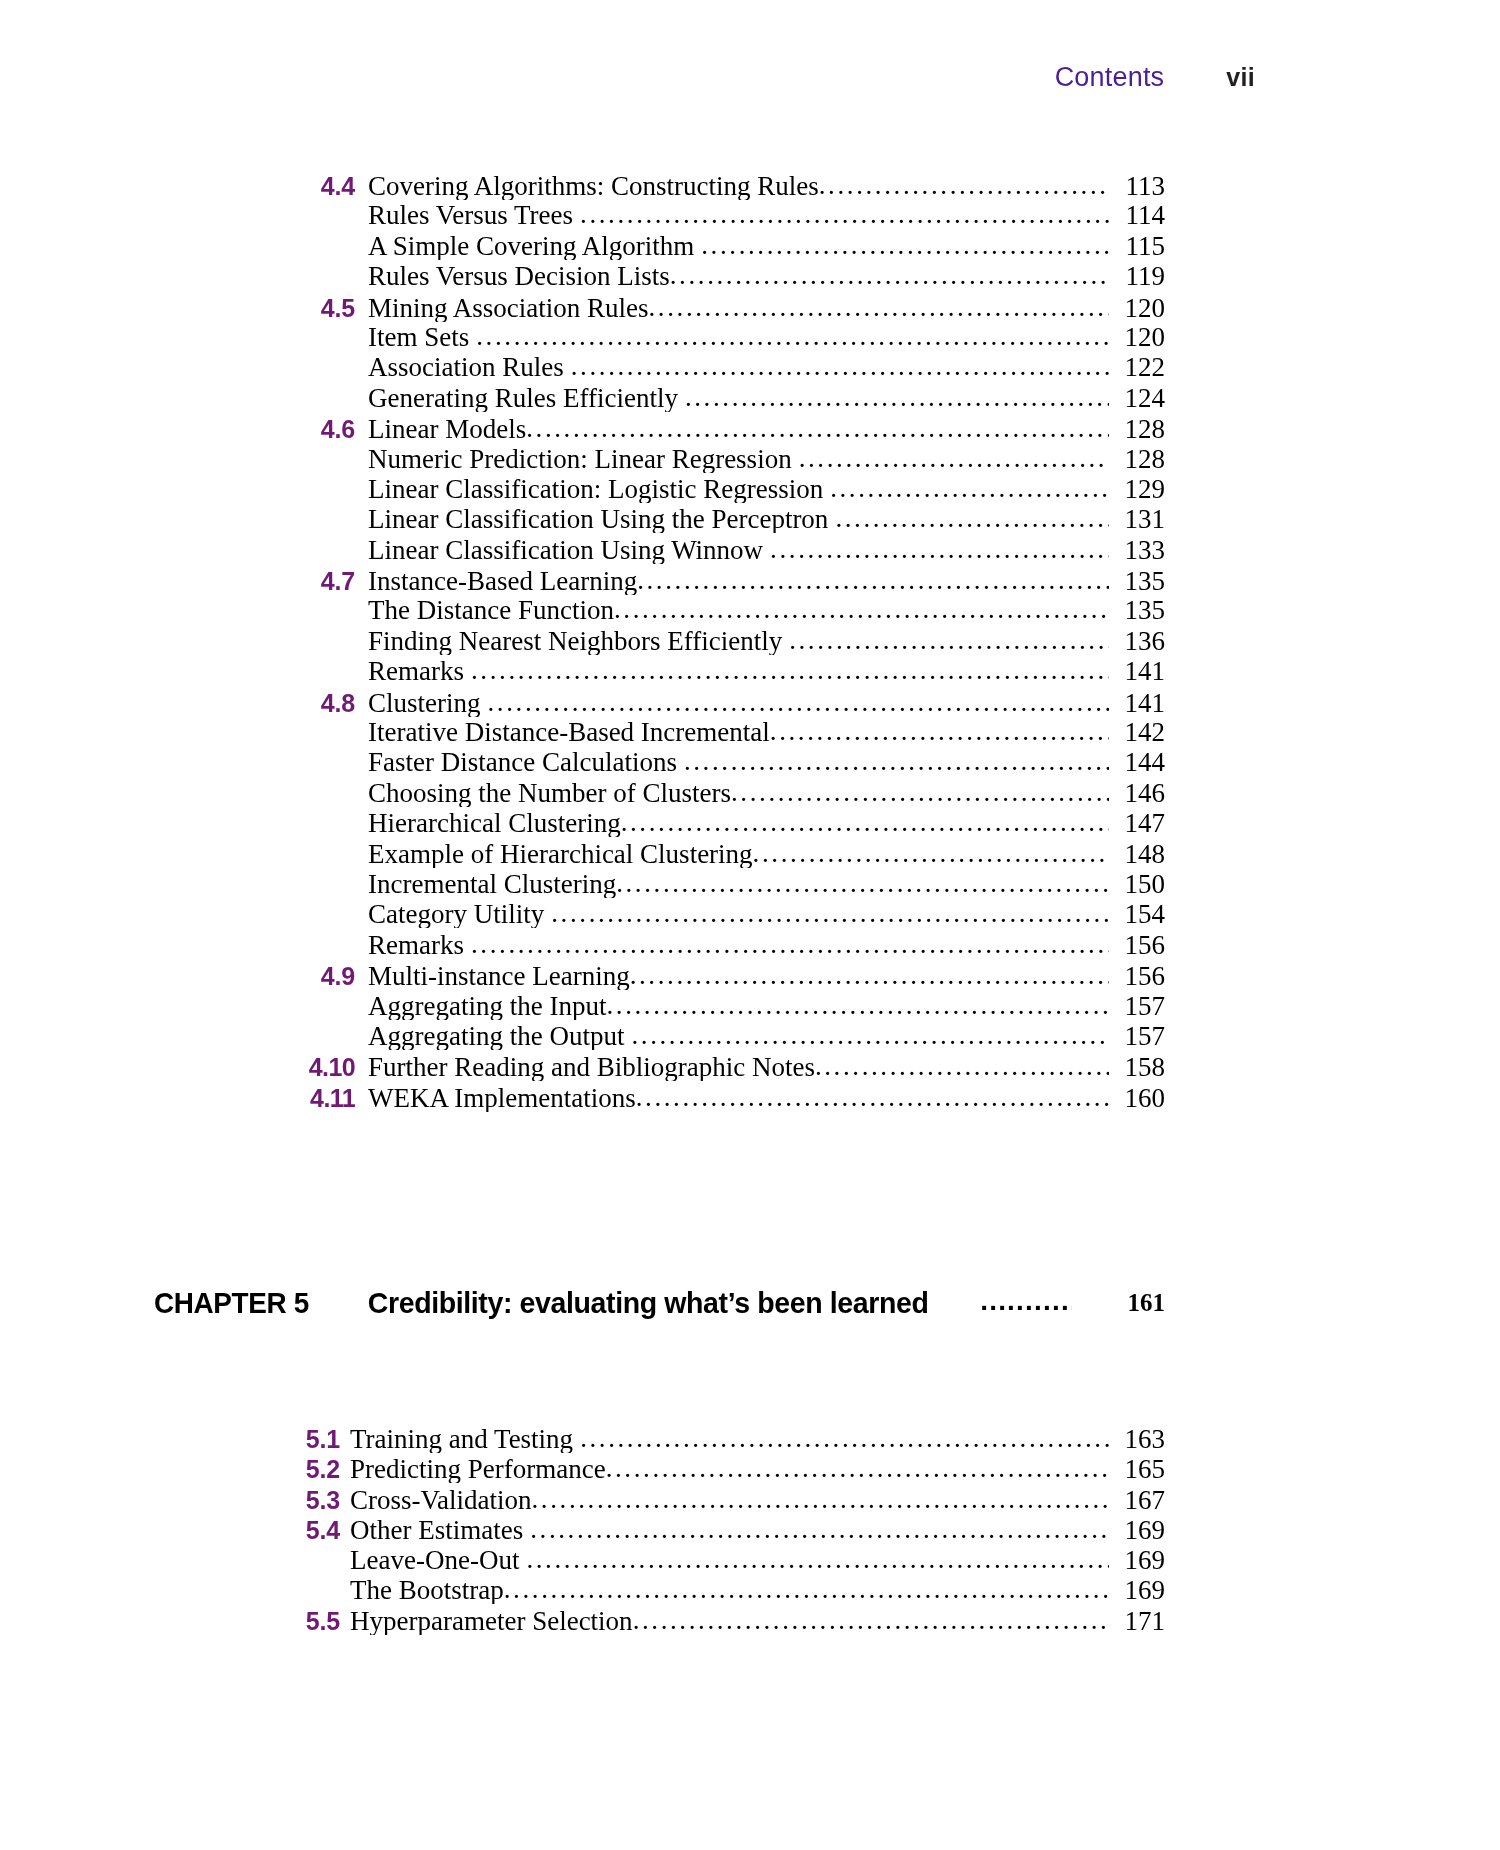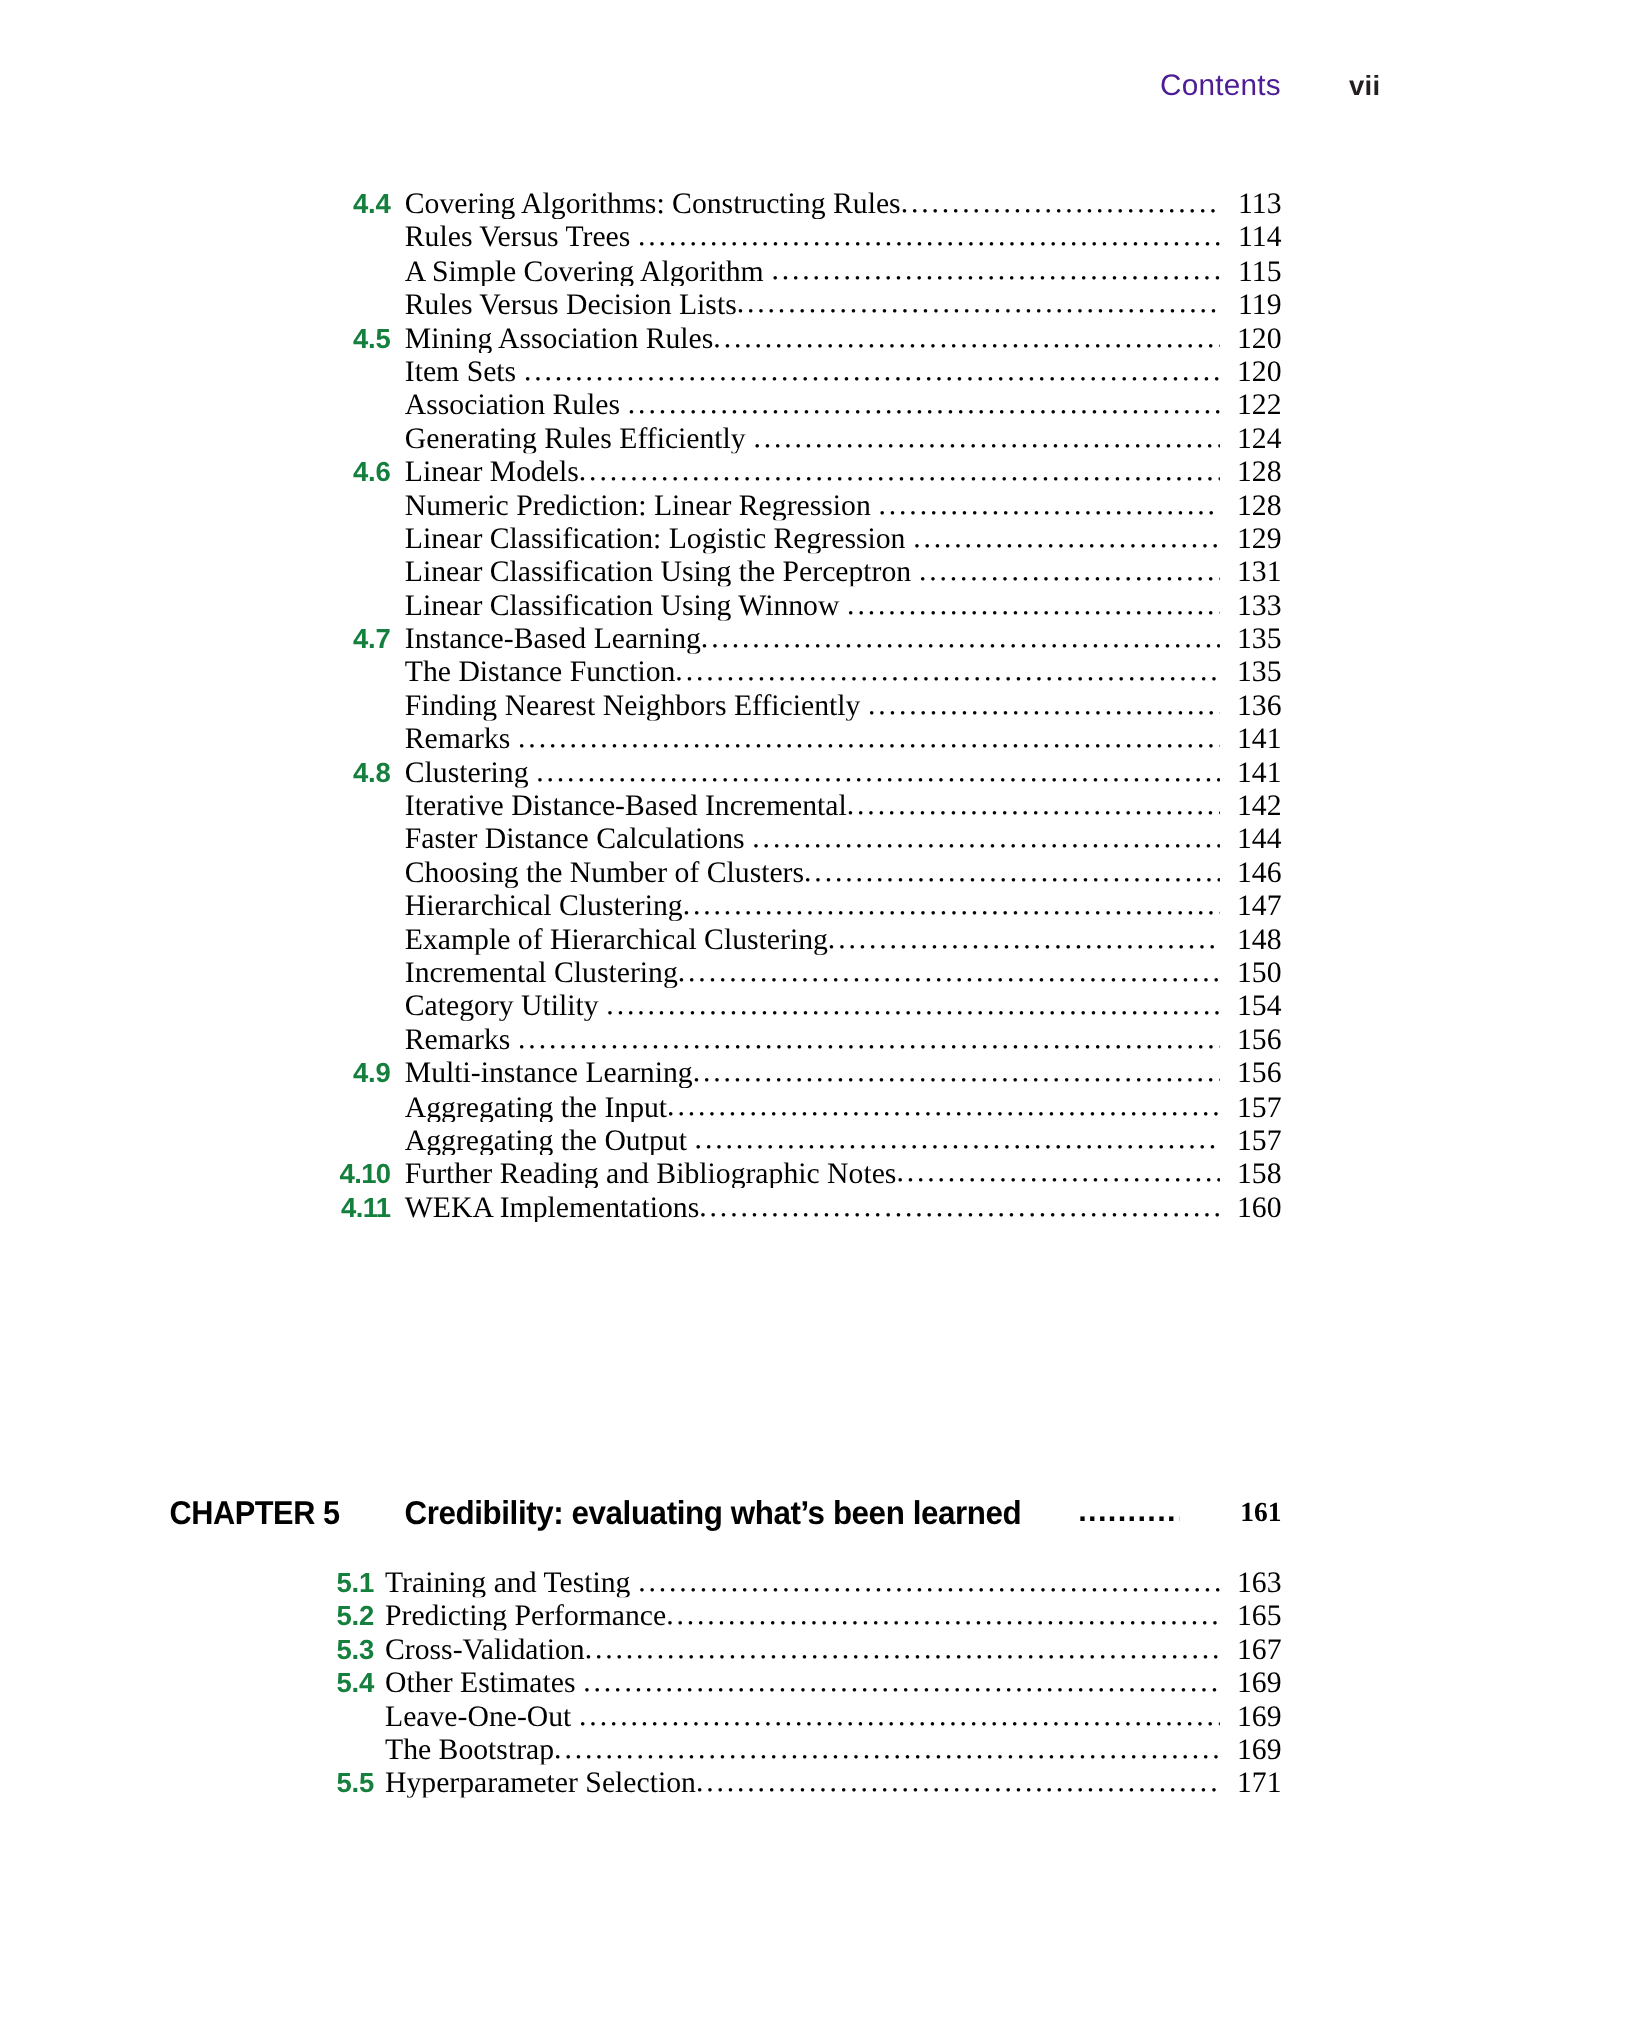--- a/index.html
+++ b/index.html
@@ -60,21 +60,21 @@
   }
 
   
   .num {
     width: 355px;
     flex: 0 0 355px;
     text-align: right;
     font-family: "Liberation Sans", sans-serif;
     font-weight: 700;
     font-size: 25px;
-    color: #15803d;
+    color: #701a75;
     letter-spacing: -0.2px;
   }
 
   .title-wrap {
     flex: 1 1 auto;
     display: flex;
     align-items: baseline;
     min-width: 0;
     padding-left: 13px;
     overflow: hidden;
@@ -442,21 +442,21 @@
     <div class="toc-row wide tight">
       <span class="num">4.11</span>
       <span class="title-wrap">
         <span class="title">WEKA Implementations</span>
         <span class="leader"></span>
         <span class="pagenum">160</span>
       </span>
     </div>
   </div>
 
-<div class="chapter-row" id="chapter-heading" style="top:1359px;">
+<div class="chapter-row" id="chapter-heading" style="top:1286px;">
   <span class="chapter-label">CHAPTER 5</span>
   <span class="chapter-title-wrap">
     <span class="chapter-title">Credibility: evaluating what’s been learned</span>
     <span class="chapter-leader"></span>
     <span class="chapter-page">161</span>
   </span>
 </div>
 
 <div class="toc" id="toc-ch5" style="top:1425px;position:absolute;">
     <div class="toc-row ch5 sub">

